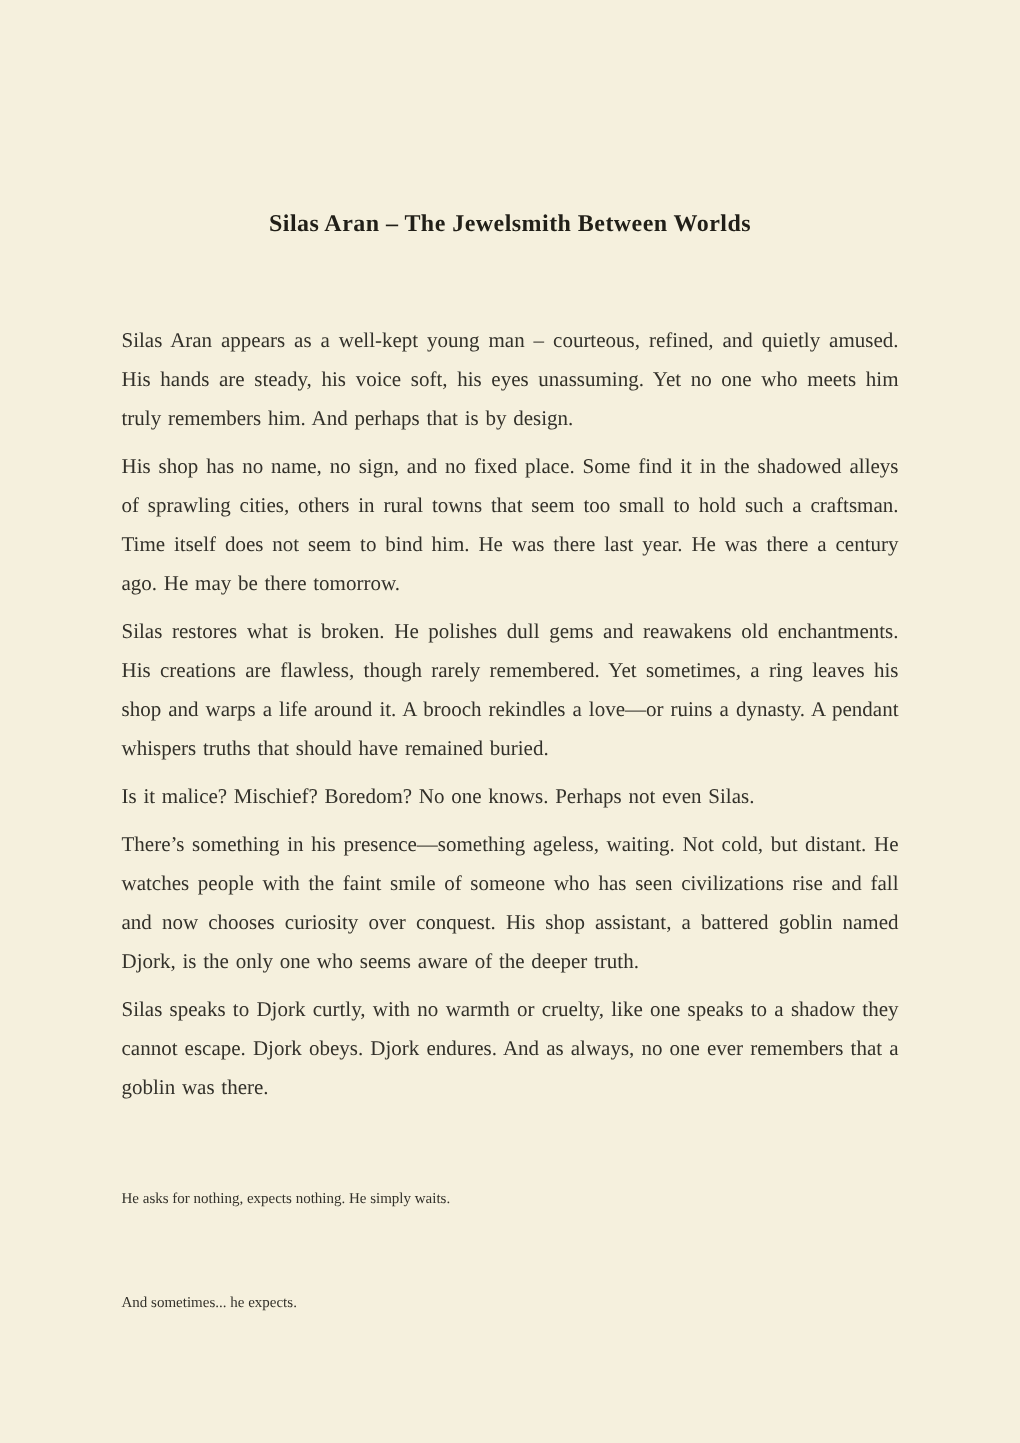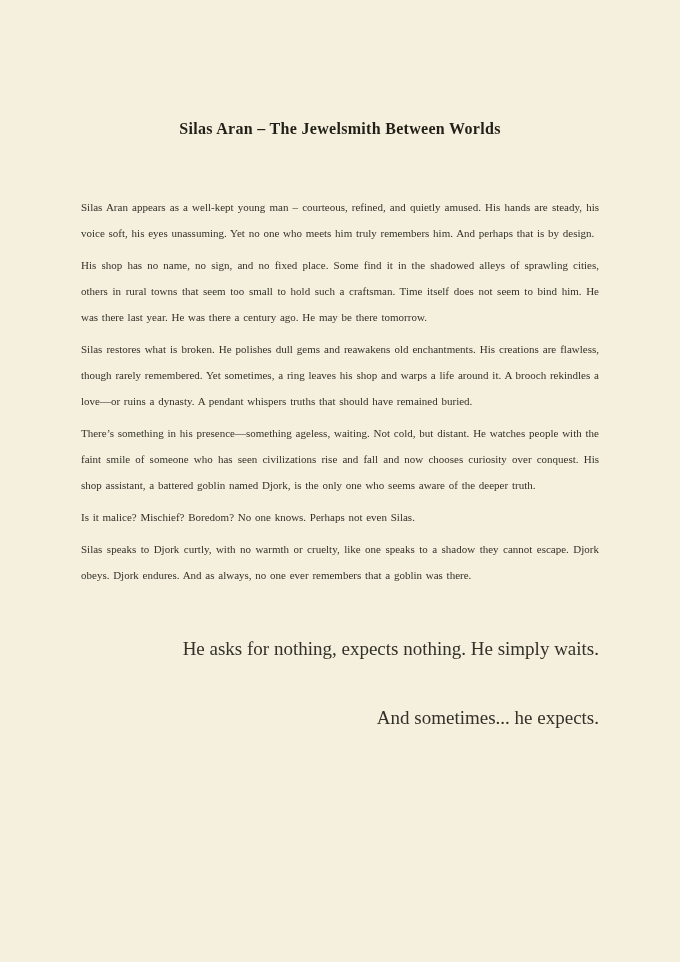--- a/index.html
+++ b/index.html
@@ -12,68 +12,69 @@
     background: #f5f0dd;
     font-family: "Liberation Serif", "DejaVu Serif", serif;
     color: #33312a;
     overflow: hidden;
   }
   .page {
     box-sizing: border-box;
     width: 680px;
     height: 718px;
     padding: 0 81px;
+    margin-top: 21px;
   }
   .doc-title {
     padding-top: 119px;
     margin: 0;
     text-align: center;
     font-size: 16px;
     font-weight: bold;
     color: #211f18;
     letter-spacing: 0.3px;
     line-height: 20px;
   }
   .doc-body {
     margin-top: 55px;
   }
   .doc-body p {
     margin: 0 0 6px 0;
-    font-size: 11px;
+    font-size: 14px;
     line-height: 26px;
     text-align: justify;
     text-justify: inter-word;
     word-spacing: 1px;
   }
   .centered-line {
     margin: 0;
-    font-size: 19px;
+    font-size: 10px;
     line-height: 26px;
-    text-align: right;
+    text-align: left;
   }
   .centered-line.first {
     margin-top: 48px;
   }
   .centered-line.second {
     margin-top: 43px;
   }
 </style>
 </head>
 <body>
 
 <div class="page">
 
   <h1 class="doc-title">Silas Aran – The Jewelsmith Between Worlds</h1>
 
   <div class="doc-body">
     <p>Silas Aran appears as a well-kept young man – courteous, refined, and quietly amused. His hands are steady, his voice soft, his eyes unassuming. Yet no one who meets him truly remembers him. And perhaps that is by design.</p>
     <p>His shop has no name, no sign, and no fixed place. Some find it in the shadowed alleys of sprawling cities, others in rural towns that seem too small to hold such a craftsman. Time itself does not seem to bind him. He was there last year. He was there a century ago. He may be there tomorrow.</p>
     <p>Silas restores what is broken. He polishes dull gems and reawakens old enchantments. His creations are flawless, though rarely remembered. Yet sometimes, a ring leaves his shop and warps a life around it. A brooch rekindles a love—or ruins a dynasty. A pendant whispers truths that should have remained buried.</p>
+    <p>Is it malice? Mischief? Boredom? No one knows. Perhaps not even Silas.</p>
     <p>There’s something in his presence—something ageless, waiting. Not cold, but distant. He watches people with the faint smile of someone who has seen civilizations rise and fall and now chooses curiosity over conquest. His shop assistant, a battered goblin named Djork, is the only one who seems aware of the deeper truth.</p>
-    <p>Is it malice? Mischief? Boredom? No one knows. Perhaps not even Silas.</p>
     <p>Silas speaks to Djork curtly, with no warmth or cruelty, like one speaks to a shadow they cannot escape. Djork obeys. Djork endures. And as always, no one ever remembers that a goblin was there.</p>
   </div>
 
   <p class="centered-line first">He asks for nothing, expects nothing. He simply waits.</p>
 
   <p class="centered-line second">And sometimes... he expects.</p>
 
 </div>
 
 </body></html>

